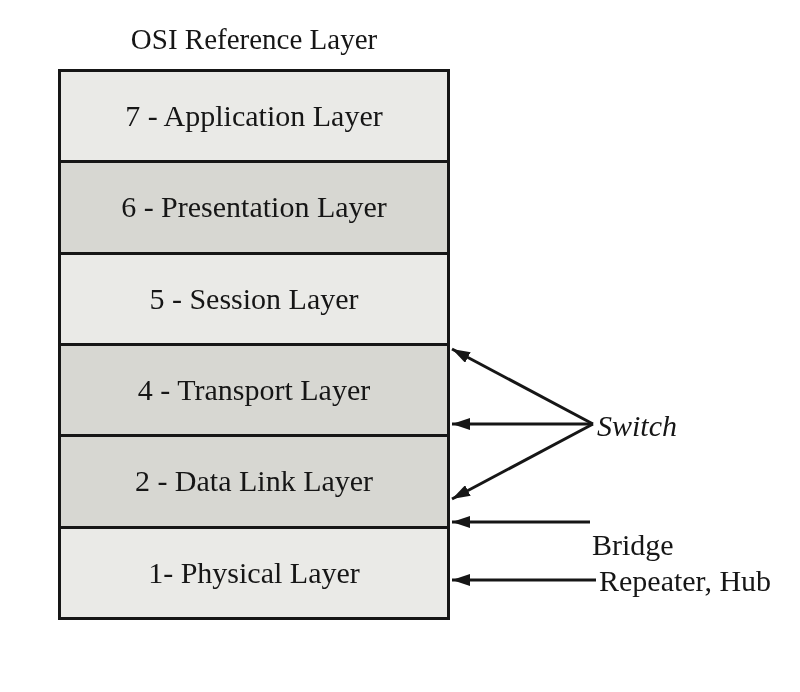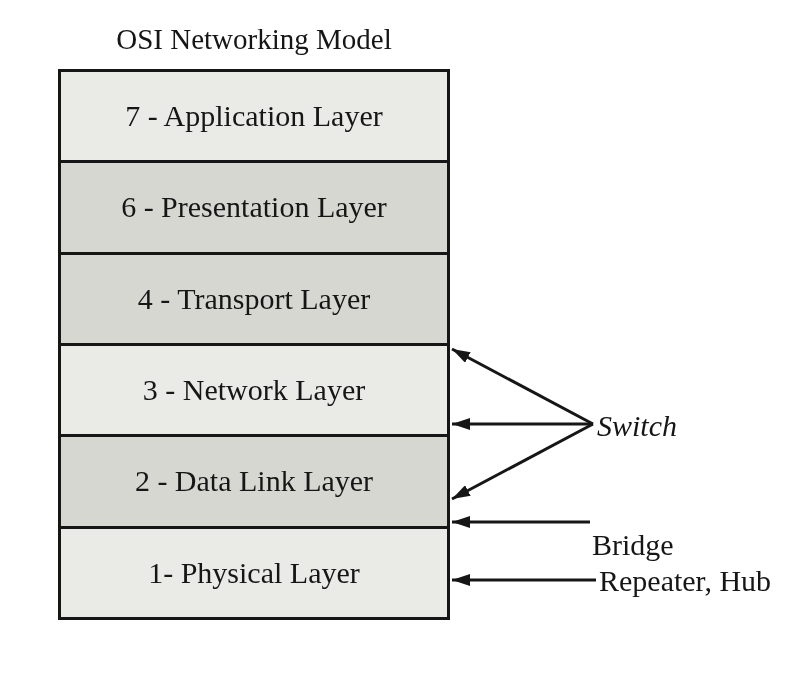--- a/index.html
+++ b/index.html
@@ -73,27 +73,27 @@
     font-size: 31px;
     font-weight: bold;
     white-space: nowrap;
   }
 </style>
 </head>
 <body>
 
 <div class="canvas">
 
-  <div class="top-title">OSI Networking Model</div>
+  <div class="top-title">OSI Reference Layer</div>
 
   <div class="osi-box">
     <div class="layer">7 - Application Layer</div>
     <div class="layer dark">6 - Presentation Layer</div>
+    <div class="layer">5 - Session Layer</div>
     <div class="layer dark">4 - Transport Layer</div>
-    <div class="layer">3 - Network Layer</div>
     <div class="layer dark">2 - Data Link Layer</div>
     <div class="layer">1- Physical Layer</div>
   </div>
 
   <svg class="overlay" viewBox="0 0 800 692">
     <defs>
       <marker id="ah" markerWidth="6" markerHeight="4" refX="6" refY="2" orient="auto">
         <path d="M0,0 L6,2 L0,4 Z"></path>
       </marker>
     </defs>

